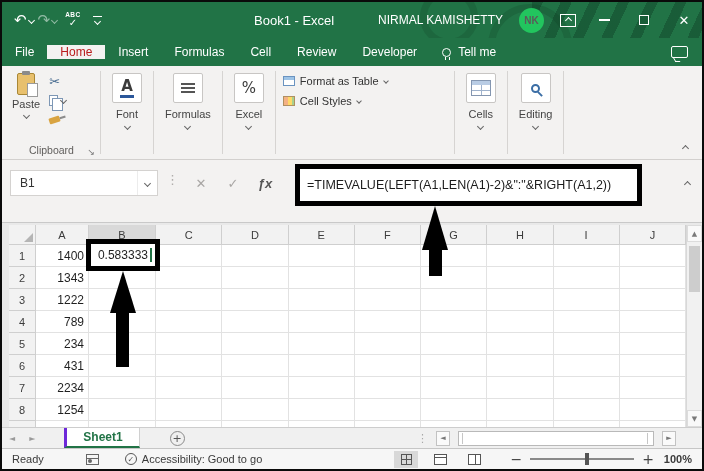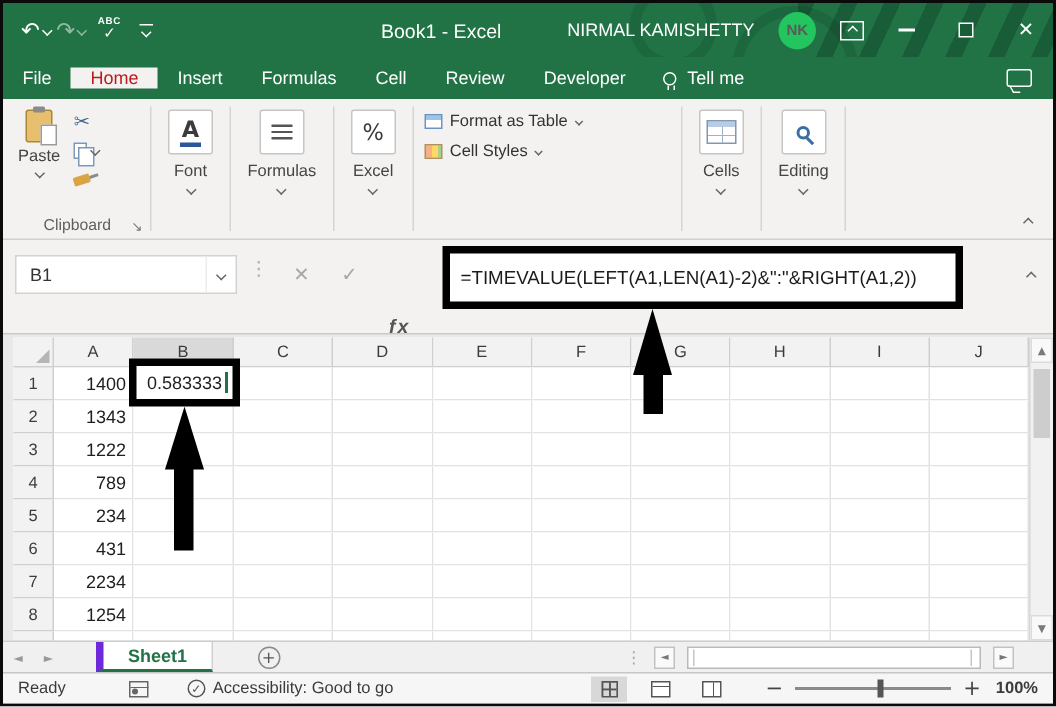--- a/index.html
+++ b/index.html
@@ -98,21 +98,21 @@
   .cs-ic{width:12px;height:10px;border:1px solid #b0905f;background:linear-gradient(90deg,#f4b183 0 4px,#ffd966 4px 8px,#a9d18e 8px 12px);}
   .ribbon-collapse{position:absolute;right:14px;bottom:8px;}
 
   
   .frow{position:absolute;top:158px;left:0;right:0;height:62px;background:#f3f2f1;}
   .namebox{position:absolute;left:8px;top:10px;width:148px;height:26px;background:#fff;border:1px solid #d4d2d0;display:flex;align-items:center;font-size:12px;color:#333;}
   .namebox .nb-text{padding-left:9px;flex:1;}
   .namebox .nb-arrow{width:20px;height:100%;display:flex;align-items:center;justify-content:center;border-left:1px solid #ececec;}
   .fdots{position:absolute;left:164px;top:12px;color:#b0aeac;font-size:13px;letter-spacing:0;}
   .fbtn{position:absolute;top:10px;width:26px;height:26px;display:flex;align-items:center;justify-content:center;font-size:13px;color:#a8a6a4;}
-  .fx{color:#555;font-style:italic;font-size:13px;font-weight:bold;margin-top:34px;}
+  .fx{color:#555;font-style:italic;font-size:13px;font-weight:bold;}
   .formula-box{position:absolute;left:293px;top:4px;width:347px;height:42px;background:#fff;border:5px solid #000;
     display:flex;align-items:center;padding-left:7px;font-size:12.5px;color:#1c1c1c;white-space:nowrap;overflow:hidden;}
   .fexpand{position:absolute;right:12px;top:22px;}
 
   
   .grid-wrap{position:absolute;top:220px;left:0;right:0;height:205px;background:#e9e9e9;overflow:hidden;border-top:1px solid #c9c9c9;}
   .sheet-grid{position:absolute;left:7px;top:2px;width:677px;display:grid;
     grid-template-columns:27px 53px 67px repeat(8,1fr);
     grid-template-rows:20px repeat(9,22px);background:#fff;}
   .gh{background:#f2f2f2;border-right:1px solid #cfcfcf;border-bottom:1px solid #cfcfcf;
@@ -135,21 +135,21 @@
   .arr-head{width:0;height:0;border-left:13px solid transparent;border-right:13px solid transparent;}
   .arrow1-head{left:108px;top:269px;border-bottom:42px solid #000;}
   .arrow1-tail{left:114px;top:305px;width:13px;height:60px;background:#000;}
   .arrow2-head{left:420px;top:204px;border-bottom:44px solid #000;}
   .arrow2-tail{left:427px;top:244px;width:13px;height:30px;background:#000;}
 
   
   .sheetrow{position:absolute;top:425px;left:0;right:0;height:21px;background:#f0f0f0;border-top:1px solid #cdcdcd;
     display:flex;align-items:stretch;font-size:11px;color:#666;}
   .navarr{display:flex;align-items:center;padding:0 7px;font-size:8px;color:#9a9a9a;}
-  .sheettab{display:flex;align-items:center;padding:0 16px;background:#fff;border-left:5px solid #6d28d9;border-right:1px solid #d0d0d0;
+  .sheettab{display:flex;align-items:center;padding:0 16px;background:#fff;border-left:3px solid #6d28d9;border-right:1px solid #d0d0d0;
     border-bottom:2px solid #217346;color:#217346;font-weight:bold;font-size:12px;margin-left:22px;}
   .addsheet{width:15px;height:15px;border:1px solid #8a8a8a;border-radius:50%;color:#555;display:flex;align-items:center;justify-content:center;
     font-size:11px;line-height:1;align-self:center;margin-left:30px;}
   .hs-cluster{margin-left:auto;display:flex;align-items:center;margin-right:26px;gap:8px;}
   .hdots{color:#a8a8a8;font-size:11px;}
   .hbtn{width:14px;height:15px;border:1px solid #c2c2c2;background:#fafafa;display:flex;align-items:center;justify-content:center;font-size:7px;color:#777;}
   .htrack{width:196px;height:15px;border:1px solid #b9b9b9;background:#fff;position:relative;}
   .hthumb{position:absolute;left:3px;top:1px;bottom:1px;width:186px;background:#fff;border-right:1px solid #c6c6c6;border-left:1px solid #c6c6c6;}
 
   

